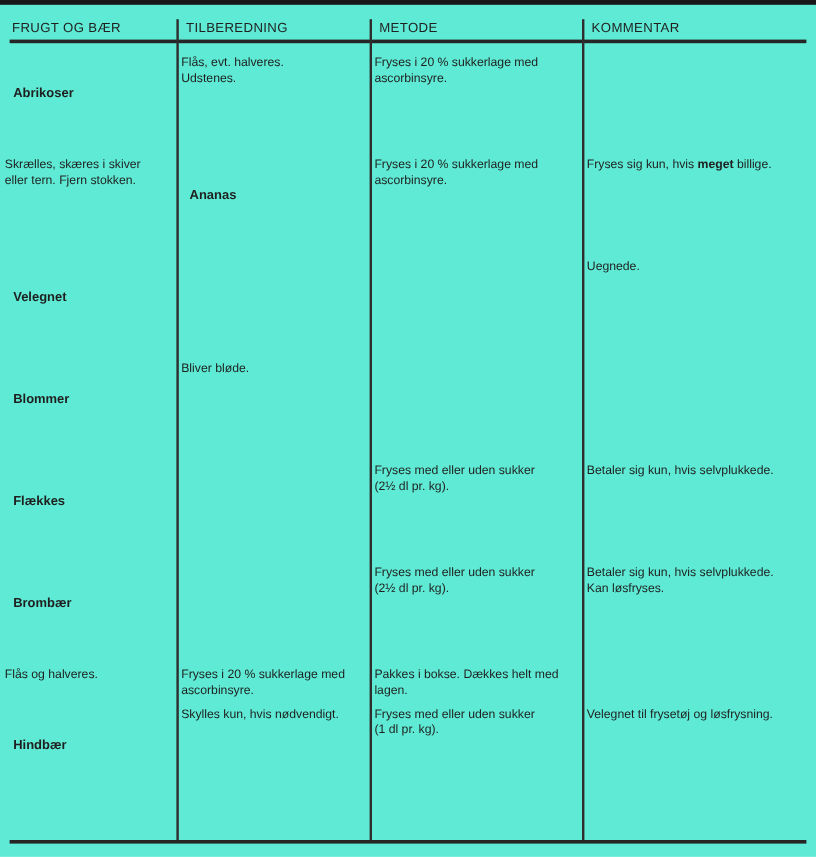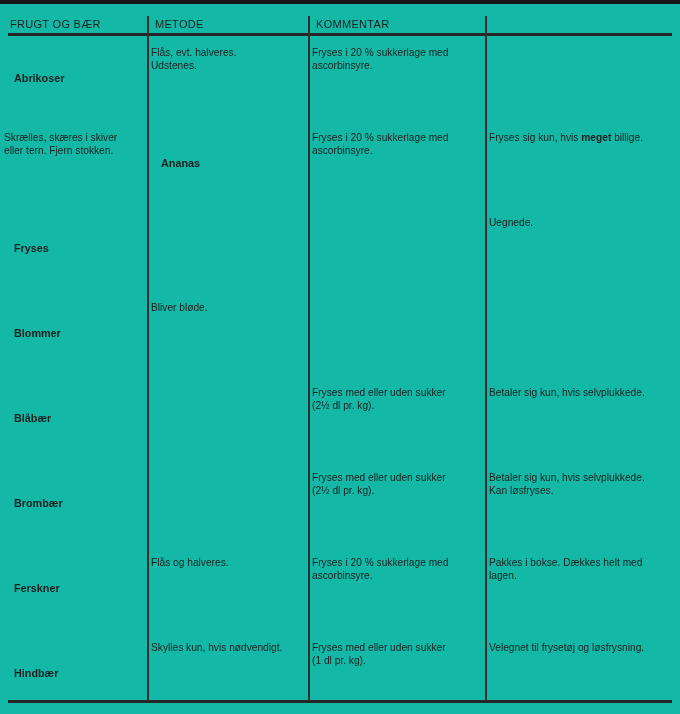--- a/index.html
+++ b/index.html
@@ -1,19 +1,19 @@
 <!DOCTYPE html>
 <html><head>
 <meta charset="utf-8">
 <style>
   html,body{margin:0;padding:0;}
   .page{
     position:relative;
     width:680px;height:714px;
-    background:#14b8a6;
+    background:#5eead4;
     font-family:"Liberation Sans", sans-serif;
     color:#1f1f1f;
     overflow:hidden;
   }
   .top-bar{
     position:absolute;top:0;left:0;width:680px;height:4px;
     background:#181818;
   }
   .header-row{
     position:absolute;top:18px;left:0;right:0;
@@ -37,21 +37,21 @@
   .row{
     display:grid;
     grid-template-columns:147px 161px 177px 195px;
     margin-bottom:7px;
   }
   .cell{
     font-size:10.2px;
     line-height:13px;
     white-space:pre;
   }
-  .c-name{padding-left:14px;}
+  .c-name{padding-left:0;margin-left:11px;}
   .c-til,.c-met,.c-kom{padding-left:4px;}
   .fruit-name{
     font-weight:bold;
     font-size:10.8px;
     line-height:13px;
     white-space:pre;
   }
   .k-bold{font-weight:bold;}
   .vline{
     position:absolute;top:16px;height:684px;width:1.5px;
@@ -66,20 +66,21 @@
   }
 </style>
 </head>
 <body>
 
 <div class="page">
   <div class="top-bar"></div>
 
   <div class="header-row">
     <div class="header-cell h1">FRUGT OG BÆR</div>
+    <div class="header-cell h2">TILBEREDNING</div>
     <div class="header-cell h3">METODE</div>
     <div class="header-cell h4">KOMMENTAR</div>
   </div>
   <div class="header-rule"></div>
 
   <div class="rows" id="rows">
       <div class="row">
     <div class="cell c-name">
       <div class="fruit-name">Abrikoser</div>
       
@@ -95,60 +96,56 @@
     <div class="cell c-name">
       <div class="fruit-name">Ananas</div>
       
     </div>
     <div class="cell c-met">Fryses i 20 % sukkerlage med
 ascorbinsyre.</div>
     <div class="cell c-kom"><span class="k-pre">Fryses sig kun, hvis </span><span class="k-bold">meget</span><span class="k-post"> billige.</span></div>
   </div>
       <div class="row">
     <div class="cell c-name">
-      <div class="fruit-name">Fryses</div>
+      <div class="fruit-name">Velegnet</div>
       
     </div>
     <div class="cell c-til"></div>
     <div class="cell c-met"></div>
     <div class="cell c-kom"><span class="k-plain">Uegnede.</span></div>
   </div>
       <div class="row">
     <div class="cell c-name">
       <div class="fruit-name">Blommer</div>
       
     </div>
     <div class="cell c-kom"><span class="k-plain">Bliver bløde.</span></div>
   </div>
       <div class="row">
     <div class="cell c-name">
-      <div class="fruit-name">Blåbær</div>
+      <div class="fruit-name">Flækkes</div>
       
     </div>
     <div class="cell c-til"></div>
     <div class="cell c-met">Fryses med eller uden sukker
 (2½ dl pr. kg).</div>
     <div class="cell c-kom"><span class="k-plain">Betaler sig kun, hvis selvplukkede.</span></div>
   </div>
       <div class="row">
     <div class="cell c-name">
       <div class="fruit-name">Brombær</div>
       
     </div>
     <div class="cell c-til"></div>
     <div class="cell c-met">Fryses med eller uden sukker
 (2½ dl pr. kg).</div>
     <div class="cell c-kom"><span class="k-plain">Betaler sig kun, hvis selvplukkede.
 Kan løsfryses.</span></div>
   </div>
       <div class="row">
-    <div class="cell c-name">
-      <div class="fruit-name">Ferskner</div>
-      
-    </div>
     <div class="cell c-til">Flås og halveres.</div>
     <div class="cell c-met">Fryses i 20 % sukkerlage med
 ascorbinsyre.</div>
     <div class="cell c-kom"><span class="k-plain">Pakkes i bokse. Dækkes helt med
 lagen.</span></div>
   </div>
       <div class="row">
     <div class="cell c-name">
       <div class="fruit-name">Hindbær</div>
       

